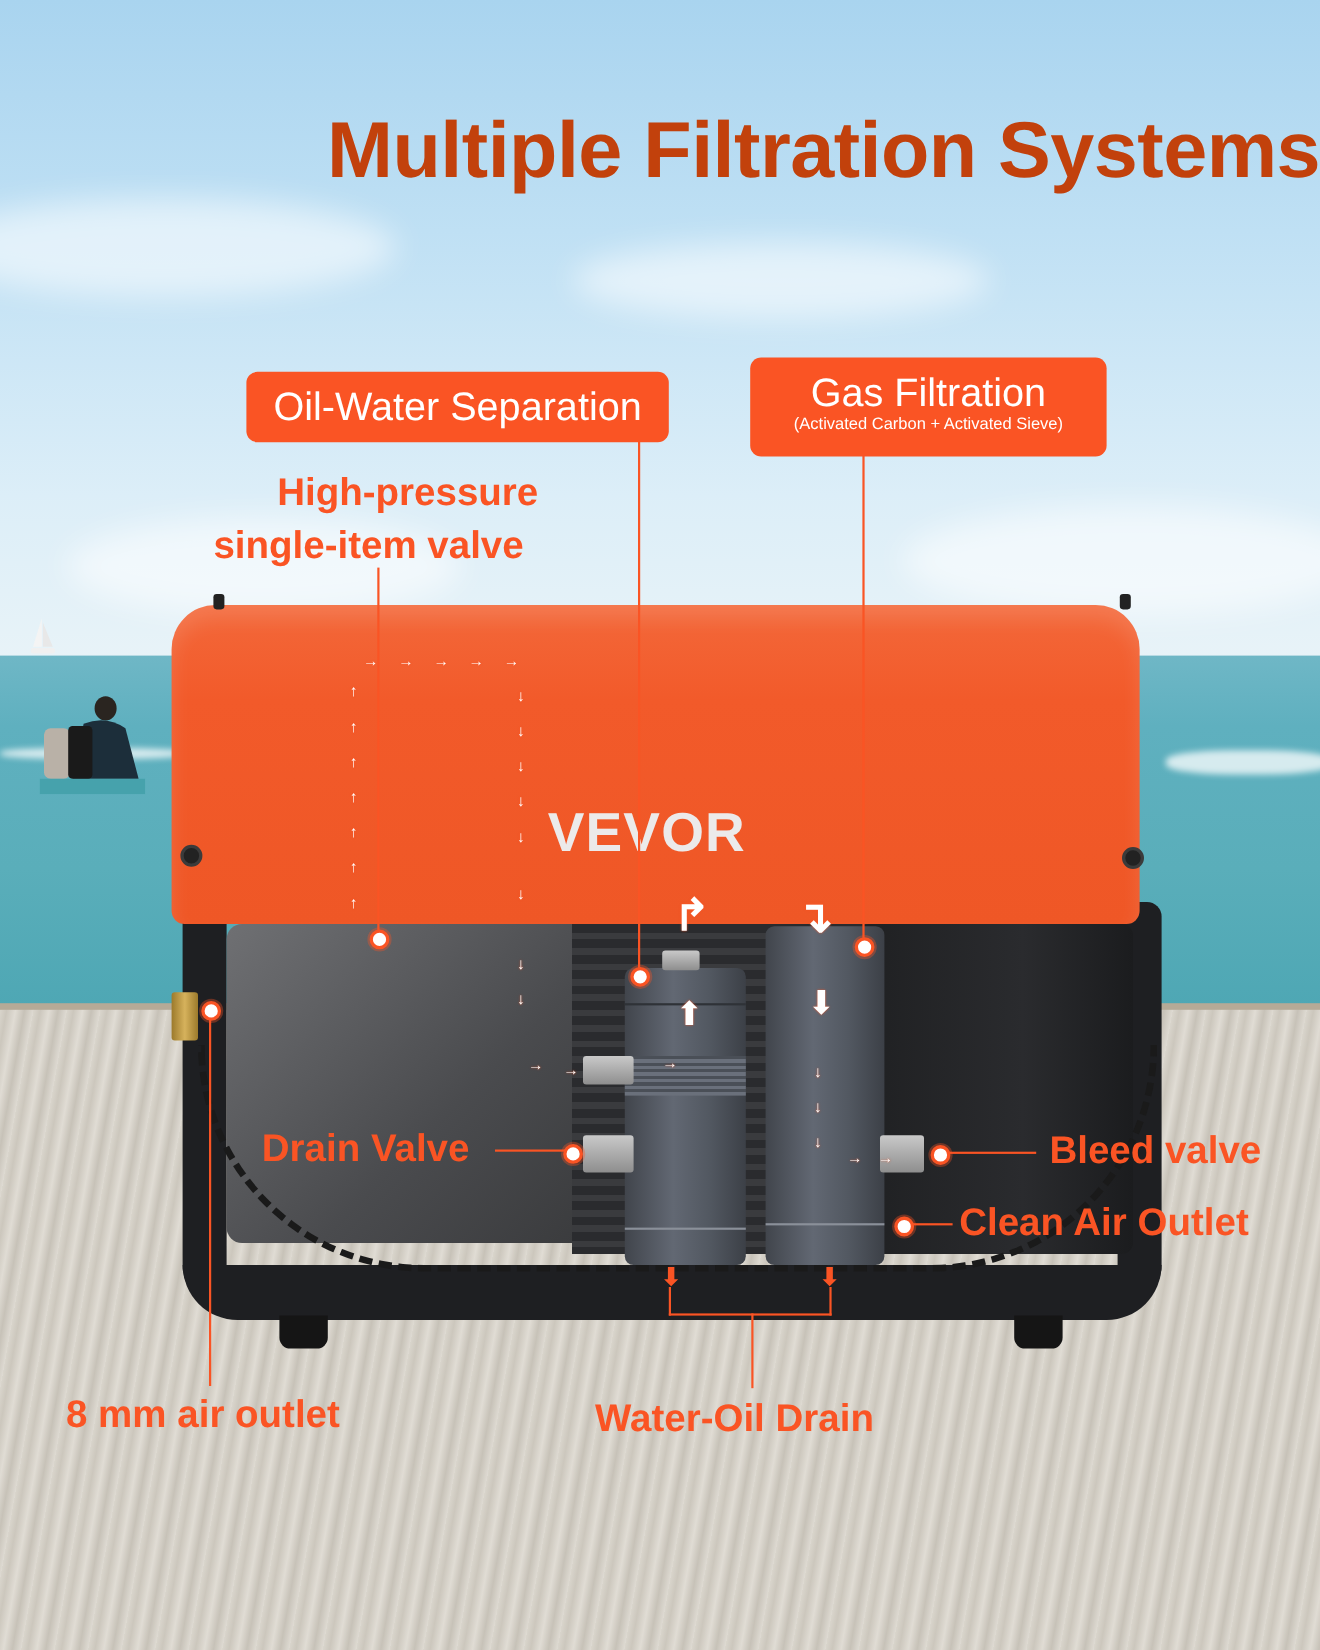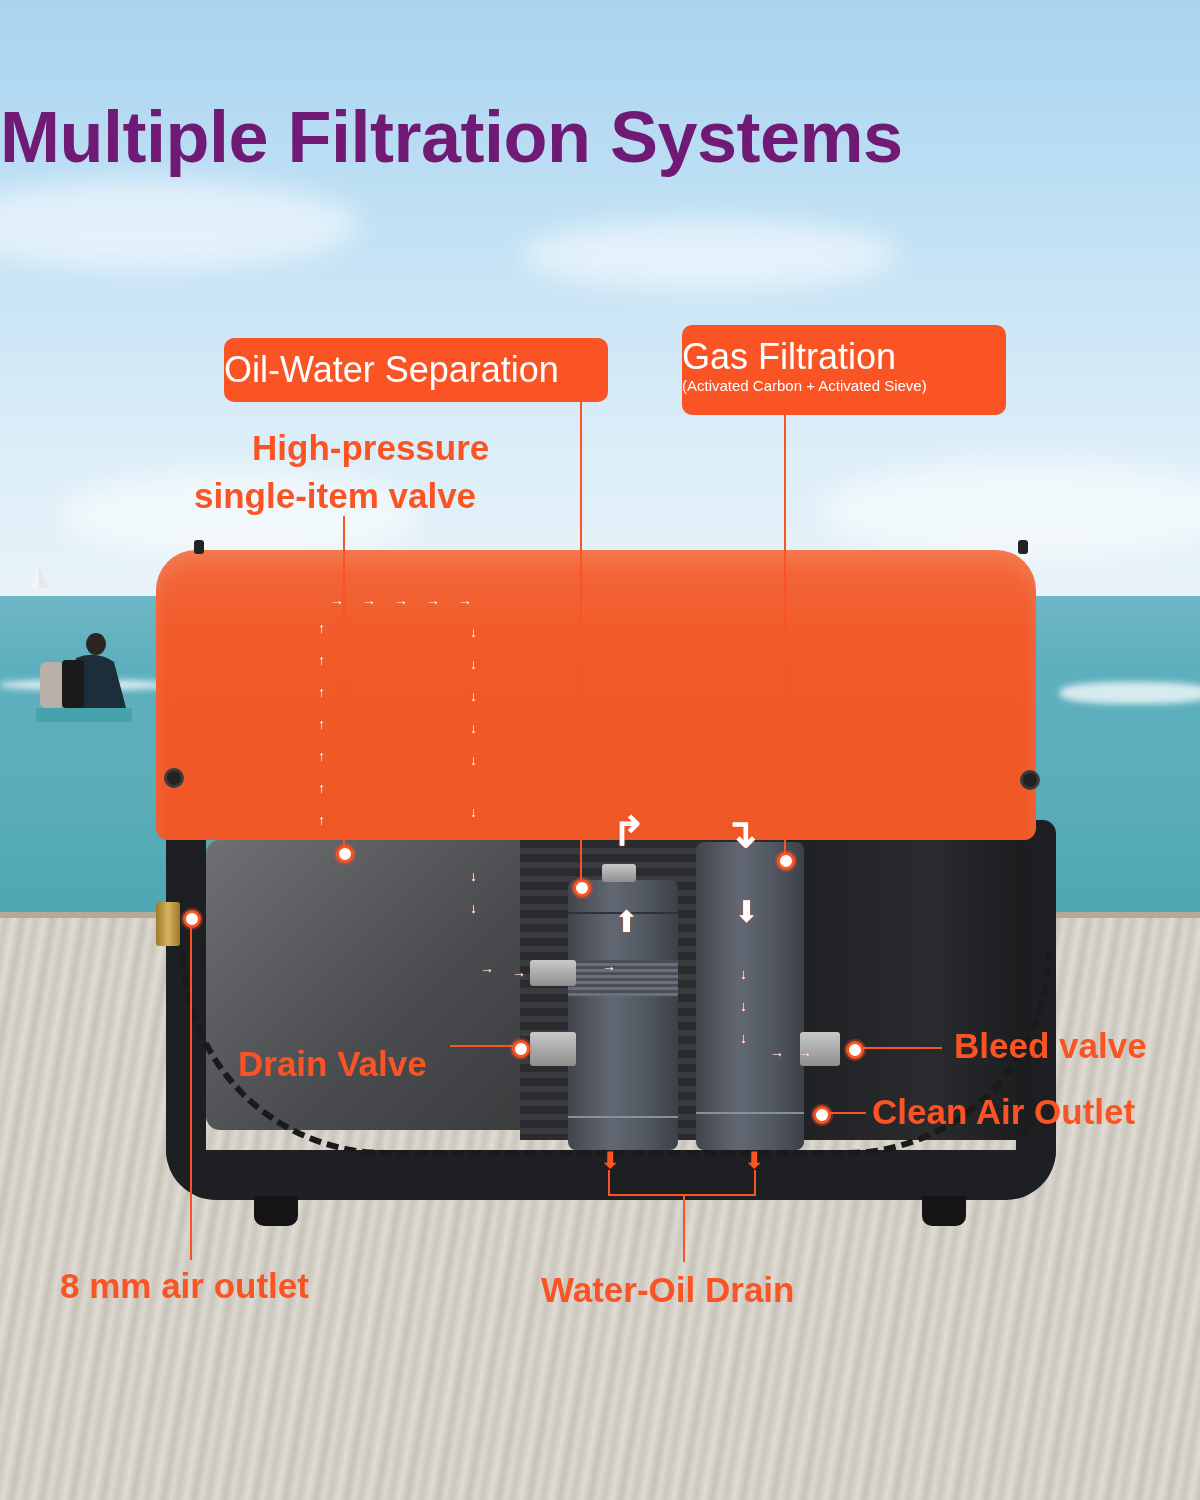--- a/index.html
+++ b/index.html
@@ -6,22 +6,22 @@
   body{width:1200px;height:1500px;position:relative;overflow:hidden;font-family:"Liberation Sans",sans-serif;}
   .scene{position:absolute;inset:0;}
   .sky{position:absolute;left:0;top:0;width:1200px;height:600px;background:linear-gradient(180deg,#a9d4ef 0%,#bfe0f4 35%,#dceef8 75%,#e8f3f8 100%);}
   .cloud{position:absolute;border-radius:50%;background:rgba(255,255,255,0.55);filter:blur(14px);}
   .sea{position:absolute;left:0;top:596px;width:1200px;height:322px;background:linear-gradient(180deg,#6fb7c6 0%,#5fb0bf 20%,#5aaeba 60%,#4ea7b4 100%);}
   .wave{position:absolute;background:rgba(255,255,255,0.75);border-radius:40%;filter:blur(3px);}
   .deck{position:absolute;left:0;top:918px;width:1200px;height:582px;background:repeating-linear-gradient(100deg,#d9d5cc 0px,#ccc7bd 6px,#e0dcd4 14px,#c7c2b8 22px,#dedad2 30px);}
   .deck-edge{position:absolute;left:0;top:912px;width:1200px;height:12px;background:#b5aa97;}
   .sailboat{position:absolute;left:26px;top:562px;width:26px;height:34px;}
   .diver{position:absolute;left:36px;top:626px;width:96px;height:96px;}
-  .title{position:absolute;left:0;top:96px;width:1200px;text-align:left;font-weight:bold;font-size:72px;color:#701a75;letter-spacing:-0.5px;}
-  .pill{position:absolute;background:#fa5424;border-radius:10px;color:#fff;}
+  .title{position:absolute;left:0;top:96px;width:1200px;text-align:right;font-weight:bold;font-size:72px;color:#c2410c;letter-spacing:-0.5px;}
+  .pill{position:absolute;background:#fa5424;border-radius:10px;color:#fff;text-align:center;}
   .pill .main{font-size:36px;line-height:40px;}
   .pill .sub{font-size:15px;line-height:18px;}
   .callout{position:absolute;color:#fa5424;font-weight:bold;font-size:35px;line-height:40px;white-space:nowrap;}
   .lead{position:absolute;background:#fa5424;}
   .dot{position:absolute;width:12px;height:12px;border-radius:50%;background:#fff;border:3px solid #fa5424;box-shadow:0 0 0 2px rgba(250,84,36,0.35);}
   
   .frame-bar{position:absolute;background:#1e1f22;}
   .cover{position:absolute;left:156px;top:550px;width:880px;height:290px;background:linear-gradient(180deg,#f3683a 0%,#f25a2a 30%,#ef5726 100%);border-radius:40px 40px 12px 12px;box-shadow:inset 0 12px 18px rgba(255,255,255,0.12);}
   .bolt{position:absolute;width:14px;height:14px;border-radius:50%;background:#222;border:3px solid #3b3b3b;}
   .knob{position:absolute;width:10px;height:14px;background:#222;border-radius:3px;}
@@ -90,20 +90,21 @@
   <div class="fitting" style="left:800px;top:1032px;width:40px;height:34px;"></div>
   <div class="brass" style="left:156px;top:902px;width:24px;height:44px;"></div>
 
   <div class="hose" style="left:180px;top:950px;width:860px;height:200px;border-top:none;"></div>
 
   <div class="cover"></div>
   <div class="knob" style="left:194px;top:540px;"></div>
   <div class="knob" style="left:1018px;top:540px;"></div>
   <div class="bolt" style="left:164px;top:768px;"></div>
   <div class="bolt" style="left:1020px;top:770px;"></div>
+  <div class="logo">VEVOR</div>
 
   <div>
     <span class="arrow-w" style="left:330px;top:592px;">→</span>
     <span class="arrow-w" style="left:362px;top:592px;">→</span>
     <span class="arrow-w" style="left:394px;top:592px;">→</span>
     <span class="arrow-w" style="left:426px;top:592px;">→</span>
     <span class="arrow-w" style="left:458px;top:592px;">→</span>
     <span class="arrow-w" style="left:318px;top:620px;">↑</span>
     <span class="arrow-w" style="left:318px;top:652px;">↑</span>
     <span class="arrow-w" style="left:318px;top:684px;">↑</span>
@@ -141,21 +142,21 @@
 <div class="pill" style="left:224px;top:338px;width:384px;height:64px;">
   <div class="main" style="padding-top:12px;">Oil-Water Separation</div>
 </div>
 <div class="pill" style="left:682px;top:325px;width:324px;height:90px;">
   <div class="main" style="padding-top:12px;">Gas Filtration</div>
   <div class="sub">(Activated Carbon + Activated Sieve)</div>
 </div>
 
 <div class="callout" style="left:212px;top:428px;margin-left:40px;">High-pressure</div>
 <div class="callout" style="left:194px;top:476px;">single-item valve</div>
-<div class="callout" style="left:238px;top:1024px;margin-top:20px;">Drain Valve</div>
+<div class="callout" style="left:238px;top:1024px;">Drain Valve</div>
 <div class="callout" style="left:954px;top:1026px;">Bleed valve</div>
 <div class="callout" style="left:872px;top:1092px;">Clean Air Outlet</div>
 <div class="callout" style="left:60px;top:1266px;">8 mm air outlet</div>
 <div class="callout" style="left:541px;top:1270px;">Water-Oil Drain</div>
 
 <div class="lead" style="left:343px;top:516px;width:2px;height:334px;"></div>
 <div class="lead" style="left:580px;top:400px;width:2px;height:484px;"></div>
 <div class="lead" style="left:784px;top:414px;width:2px;height:444px;"></div>
 <div class="lead" style="left:450px;top:1045px;width:64px;height:2px;"></div>
 <div class="lead" style="left:858px;top:1047px;width:84px;height:2px;"></div>

